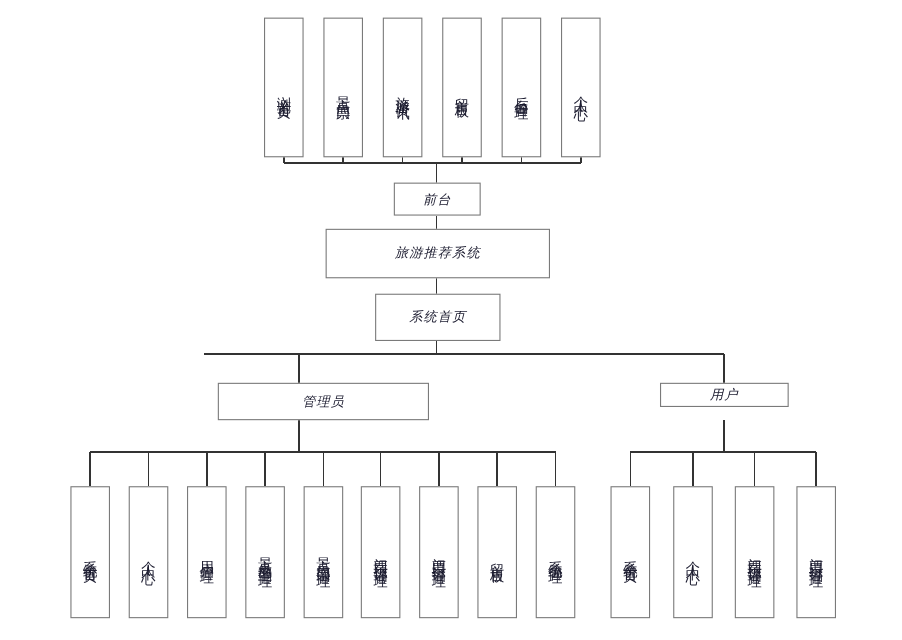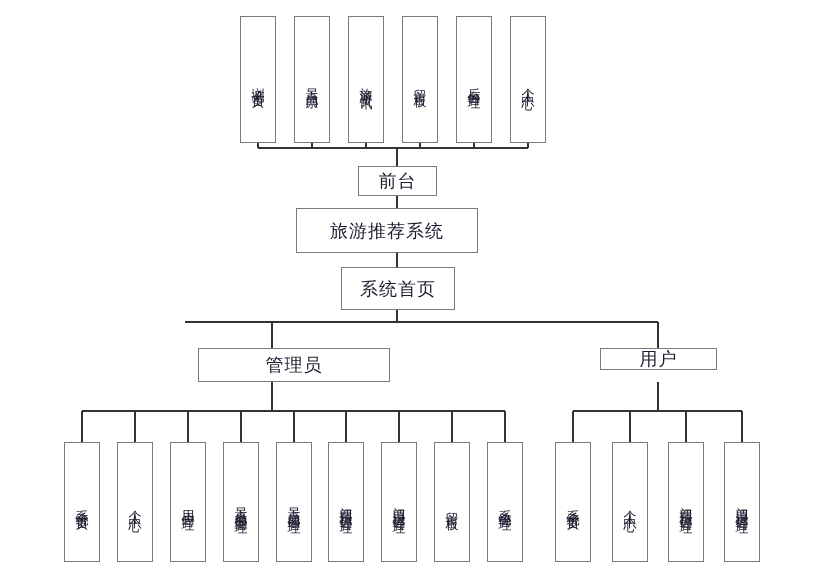--- a/index.html
+++ b/index.html
@@ -18,22 +18,23 @@
     box-sizing:border-box;
     border:1px solid #7a7a7a;
     background:#ffffff;
     color:#1b1b2f;
     display:flex;
     align-items:center;
     justify-content:center;
     text-align:center;
   }
   .node.horiz{
-    font-size:18px;
+    font-size:12px;
     letter-spacing:1px;
+    font-style:italic;
   }
   .node.vert{
     writing-mode:vertical-rl;
     text-orientation:upright;
     font-size:13px;
     letter-spacing:3px;
     padding-top:6px;
     line-height:1;
   }
   .node.vert span{display:block;}
@@ -111,21 +112,21 @@
     <span>后台管理</span>
   </div>
   <div class="node vert" style="left:510px;top:16px;width:36px;height:127px;">
     <span>个人中心</span>
   </div>
 
   <div class="node horiz" style="left:358px;top:166px;width:79px;height:30px;">
     <span>前台</span>
   </div>
 
-  <div class="node horiz" style="left:296px;top:208px;width:182px;height:45px;">
+  <div class="node horiz" style="left:296px;top:208px;width:204px;height:45px;">
     <span>旅游推荐系统</span>
   </div>
 
   <div class="node horiz" style="left:341px;top:267px;width:114px;height:43px;">
     <span>系统首页</span>
   </div>
 
   <div class="node horiz" style="left:198px;top:348px;width:192px;height:34px;">
     <span>管理员</span>
   </div>

